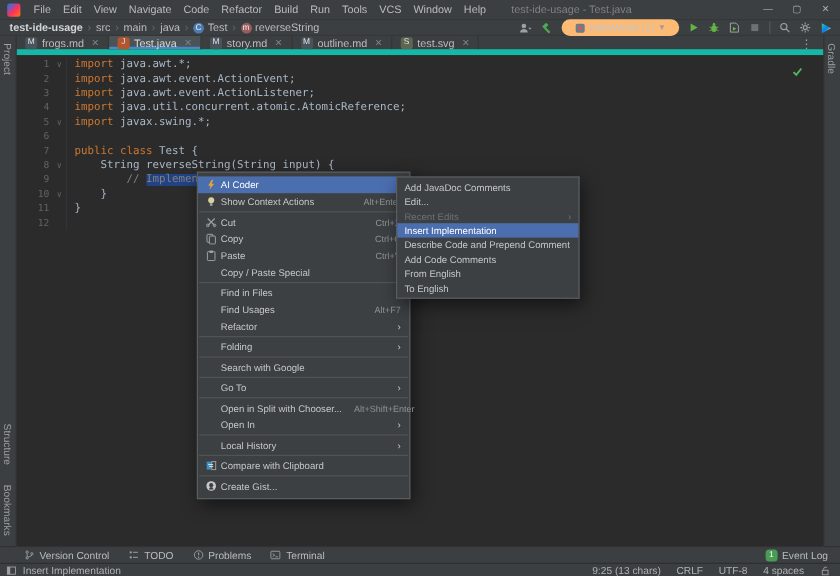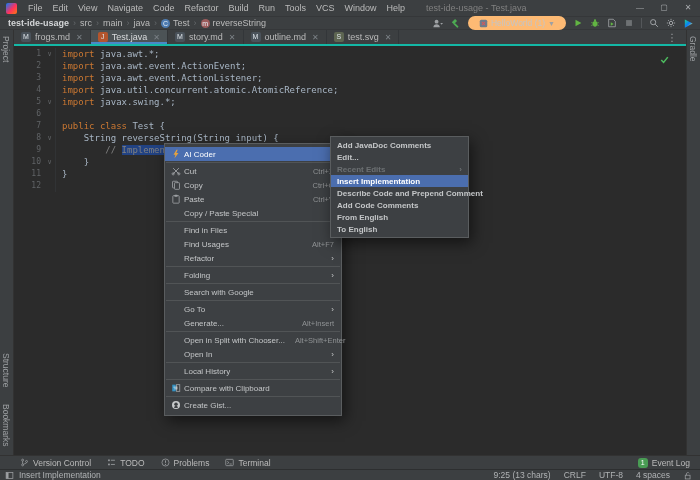--- a/index.html
+++ b/index.html
@@ -36,21 +36,21 @@
              color:#dfe5ea; text-align:center; display:inline-block; flex:none; }
 
   
   .stripe { position:absolute; top:30px; bottom:25px; width:14px; background:#3c3f41; }
   .stripe.left { left:0; border-right:1px solid #323232; }
   .stripe.right { right:0; border-left:1px solid #323232; }
   .stripe-label { position:absolute; left:1px; writing-mode:vertical-rl; font-size:8.5px; color:#9da0a3; white-space:nowrap; }
 
   
   .tabbar { position:absolute; left:14px; top:30px; right:14px; height:16px; display:flex;
-            align-items:stretch; background:#3c3f41; border-bottom:2px solid #14b8a6; }
+            align-items:stretch; background:#3c3f41; border-bottom:5px solid #14b8a6; }
   .tab { display:flex; align-items:center; gap:4px; padding:0 7px; font-size:9px;
          color:#bbbbbb; border-right:1px solid #333639; position:relative; }
   .tab.active { background:#4c5356; box-shadow:inset 0 -2px 0 #4a88c7; color:#d8dadc; }
   .tab-close { color:#7c8287; font-size:8px; margin-left:2px; }
   .tab-more { margin-left:auto; padding:0 9px; color:#9da0a3; font-size:10px; line-height:15px; }
 
   
   .editor { position:absolute; left:14px; top:46px; right:14px; bottom:25px; background:#2b2b2b;
             font-family:"DejaVu Sans Mono", monospace; font-size:9px; line-height:12px;
             color:#a9b7c6; padding-top:2px; }
@@ -60,21 +60,21 @@
   .code .kw { color:#cc7832; }
   .code .pl { color:#a9b7c6; }
   .code .cm { color:#808080; }
   .code .sel { background:#214283; }
   .inspection { position:absolute; top:8px; right:16px; }
 
   
   .menu { position:absolute; background:#3d4043; border:1px solid #5a5d5f; padding:3px 0;
           box-shadow:3px 5px 14px rgba(0,0,0,.55); z-index:20; }
   .menu.main { left:152px; top:143px; width:178px;margin-left:12px; }
-  .menu.sub  { left:330px; top:136px; width:139px; padding:2px 0; z-index:21;font-weight:bold; }
+  .menu.sub  { left:330px; top:147px; width:153px; padding:2px 0; z-index:21; }
   .ctx-item { display:flex; align-items:center; height:14px; padding:0 7px 0 3px;
               font-size:8px; color:#c4c6c8; white-space:nowrap; }
   .menu.sub .ctx-item { height:12px; padding:0 6px; }
   .mico { width:16px; flex:none; display:flex; justify-content:center; align-items:center; }
   .mlbl { white-space:nowrap; }
   .msc { margin-left:auto; padding-left:10px; font-size:7.5px; color:#8f9294; }
   .mlbl + .marr { margin-left:auto; }
   .marr { font-size:8px; color:#c4c6c8; }
   .ctx-item.hl { background:#4b6eaf; }
   .ctx-item.hl .mlbl, .ctx-item.hl .msc, .ctx-item.hl .marr { color:#ffffff; }
@@ -317,20 +317,30 @@
   <div class="menu main">
       <div class="ctx-item hl">
         <span class="mico">
           <svg width="10" height="10" viewBox="0 0 12 12" xmlns="http://www.w3.org/2000/svg">
             <path d="M6.6 1 3 7h2.3L4.2 11 9 4.9H6.4L8 1z" fill="#e8a33d"></path>
           </svg>
         </span>
         <span class="mlbl">AI Coder</span>
         <span class="marr">›</span>
       </div>
+      <div class="ctx-item">
+        <span class="mico">
+          <svg width="10" height="10" viewBox="0 0 12 12" xmlns="http://www.w3.org/2000/svg">
+            <circle cx="6" cy="4.6" r="3" fill="#d8d1a0"></circle>
+            <rect x="4.7" y="7.6" width="2.6" height="2.6" fill="#9da0a3"></rect>
+          </svg>
+        </span>
+        <span class="mlbl">Show Context Actions</span>
+        <span class="msc">Alt+Enter</span>
+      </div>
       <div class="ctx-sep"></div>
       <div class="ctx-item">
         <span class="mico">
           <svg width="10" height="10" viewBox="0 0 12 12" xmlns="http://www.w3.org/2000/svg">
             <path d="M2.5 2.5 9.5 9.5 M9.5 2.5 2.5 9.5" stroke="#9da0a3" stroke-width="1.1"></path>
             <circle cx="2.6" cy="9.4" r="1.3" fill="none" stroke="#9da0a3"></circle>
             <circle cx="9.4" cy="9.4" r="1.3" fill="none" stroke="#9da0a3"></circle>
           </svg>
         </span>
         <span class="mlbl">Cut</span>
@@ -385,25 +395,20 @@
       <div class="ctx-sep"></div>
       <div class="ctx-item">
         <span class="mico"></span>
         <span class="mlbl">Search with Google</span>
       </div>
       <div class="ctx-sep"></div>
       <div class="ctx-item">
         <span class="mico"></span>
         <span class="mlbl">Go To</span>
         <span class="marr">›</span>
-      </div>
-      <div class="ctx-item">
-        <span class="mico"></span>
-        <span class="mlbl">Generate...</span>
-        <span class="msc">Alt+Insert</span>
       </div>
       <div class="ctx-sep"></div>
       <div class="ctx-item">
         <span class="mico"></span>
         <span class="mlbl">Open in Split with Chooser...</span>
         <span class="msc">Alt+Shift+Enter</span>
       </div>
       <div class="ctx-item">
         <span class="mico"></span>
         <span class="mlbl">Open In</span>

